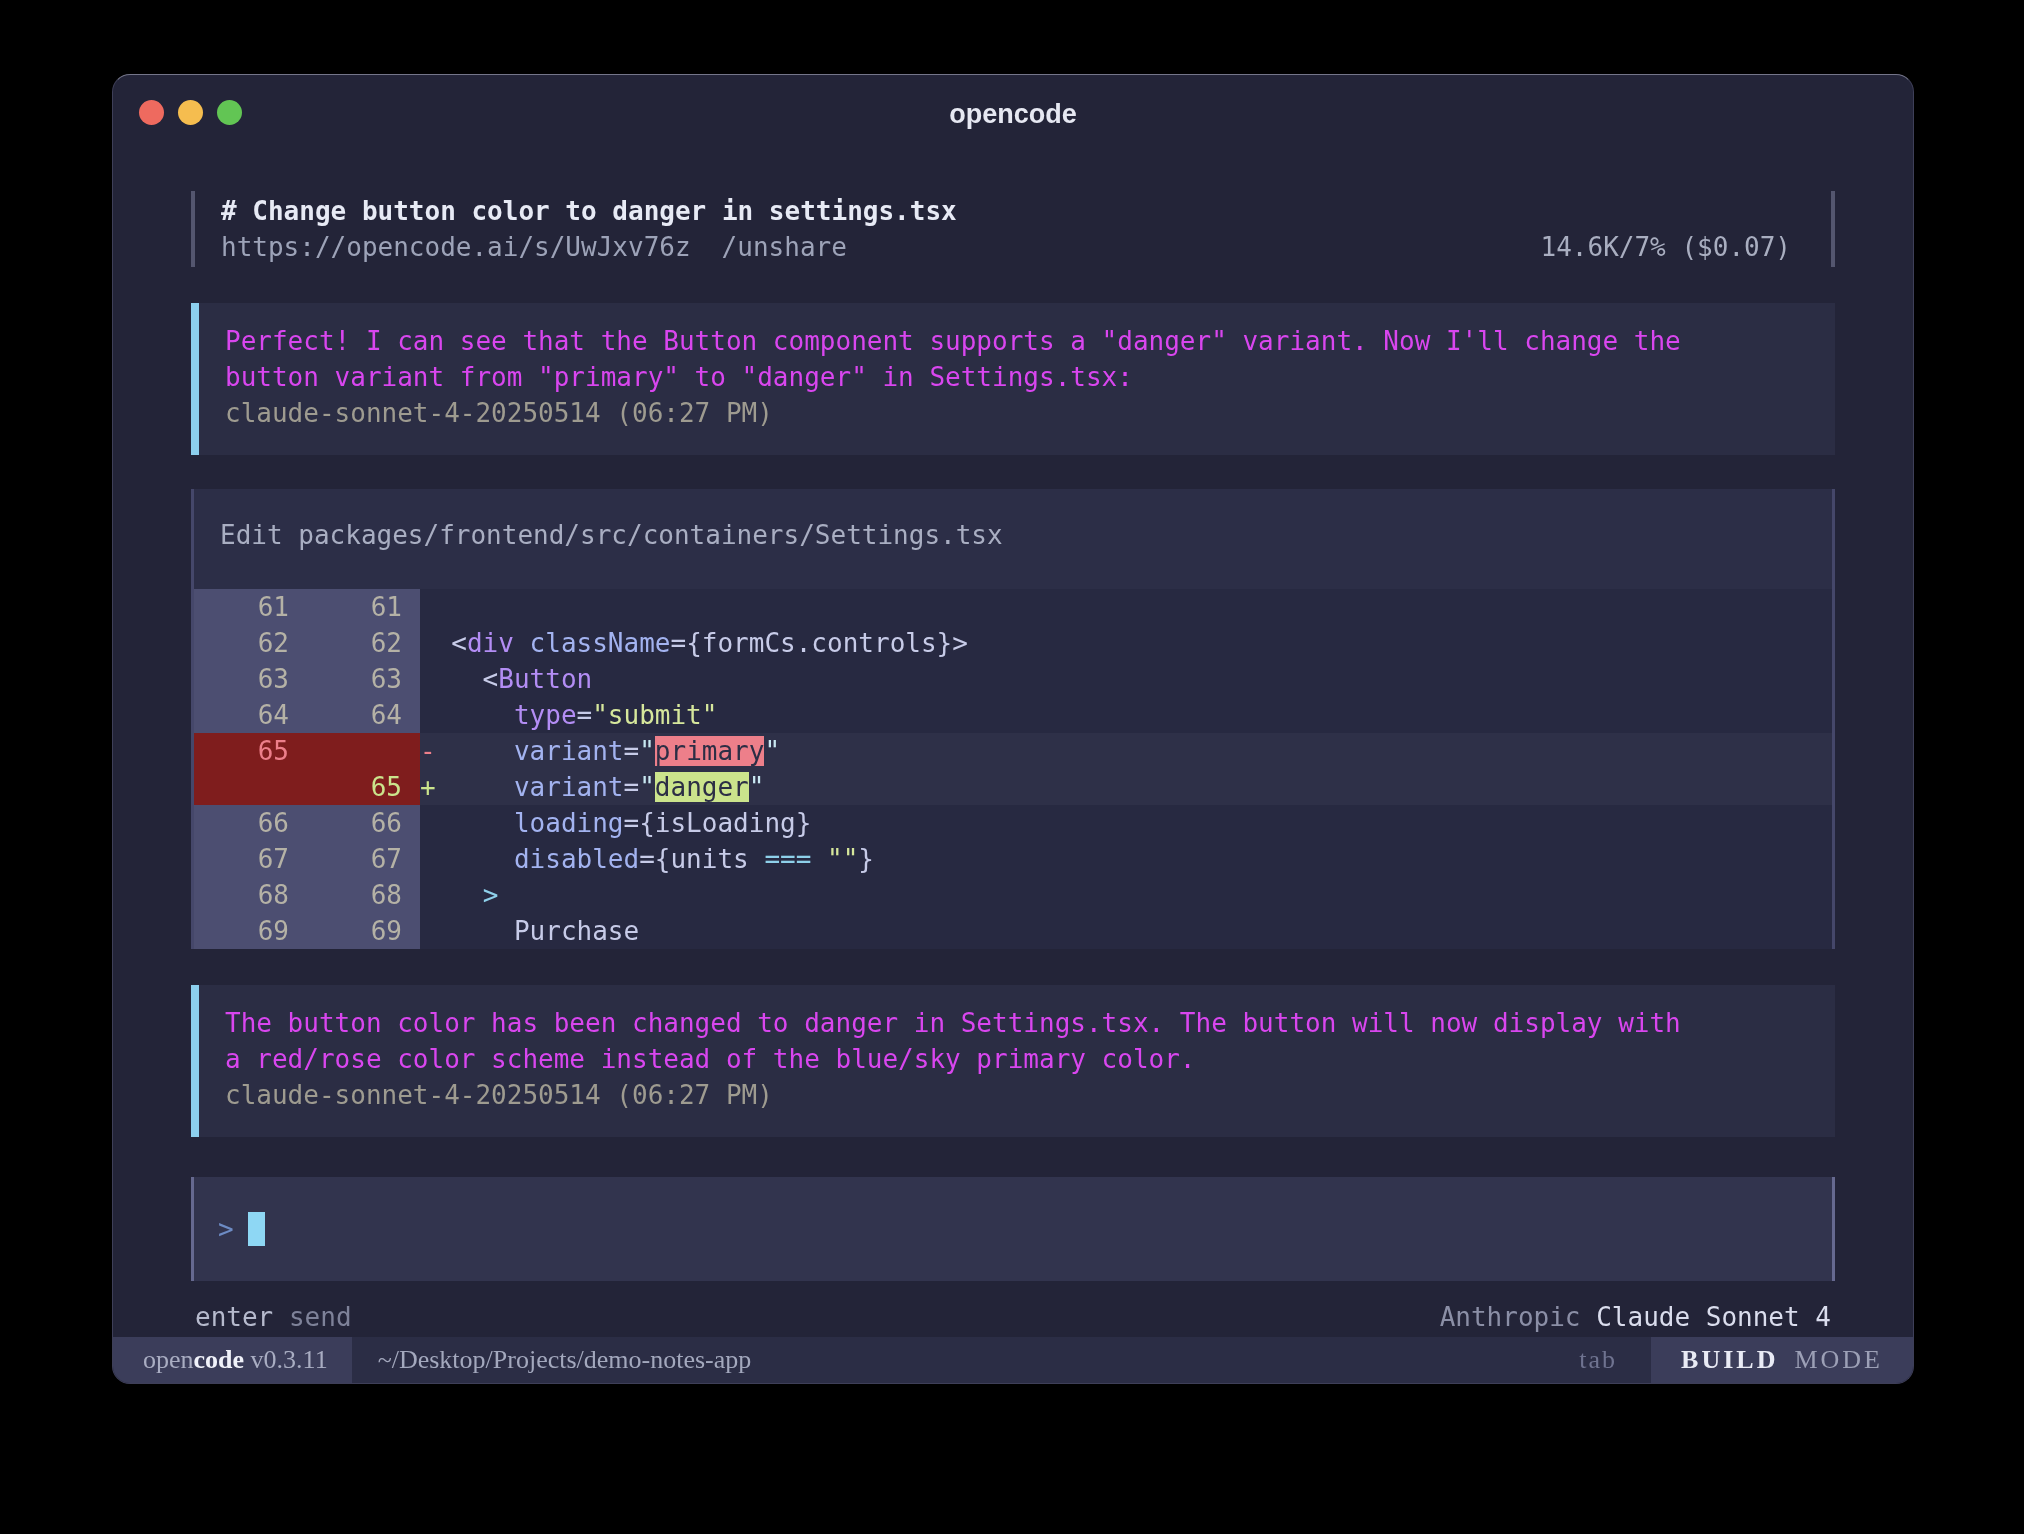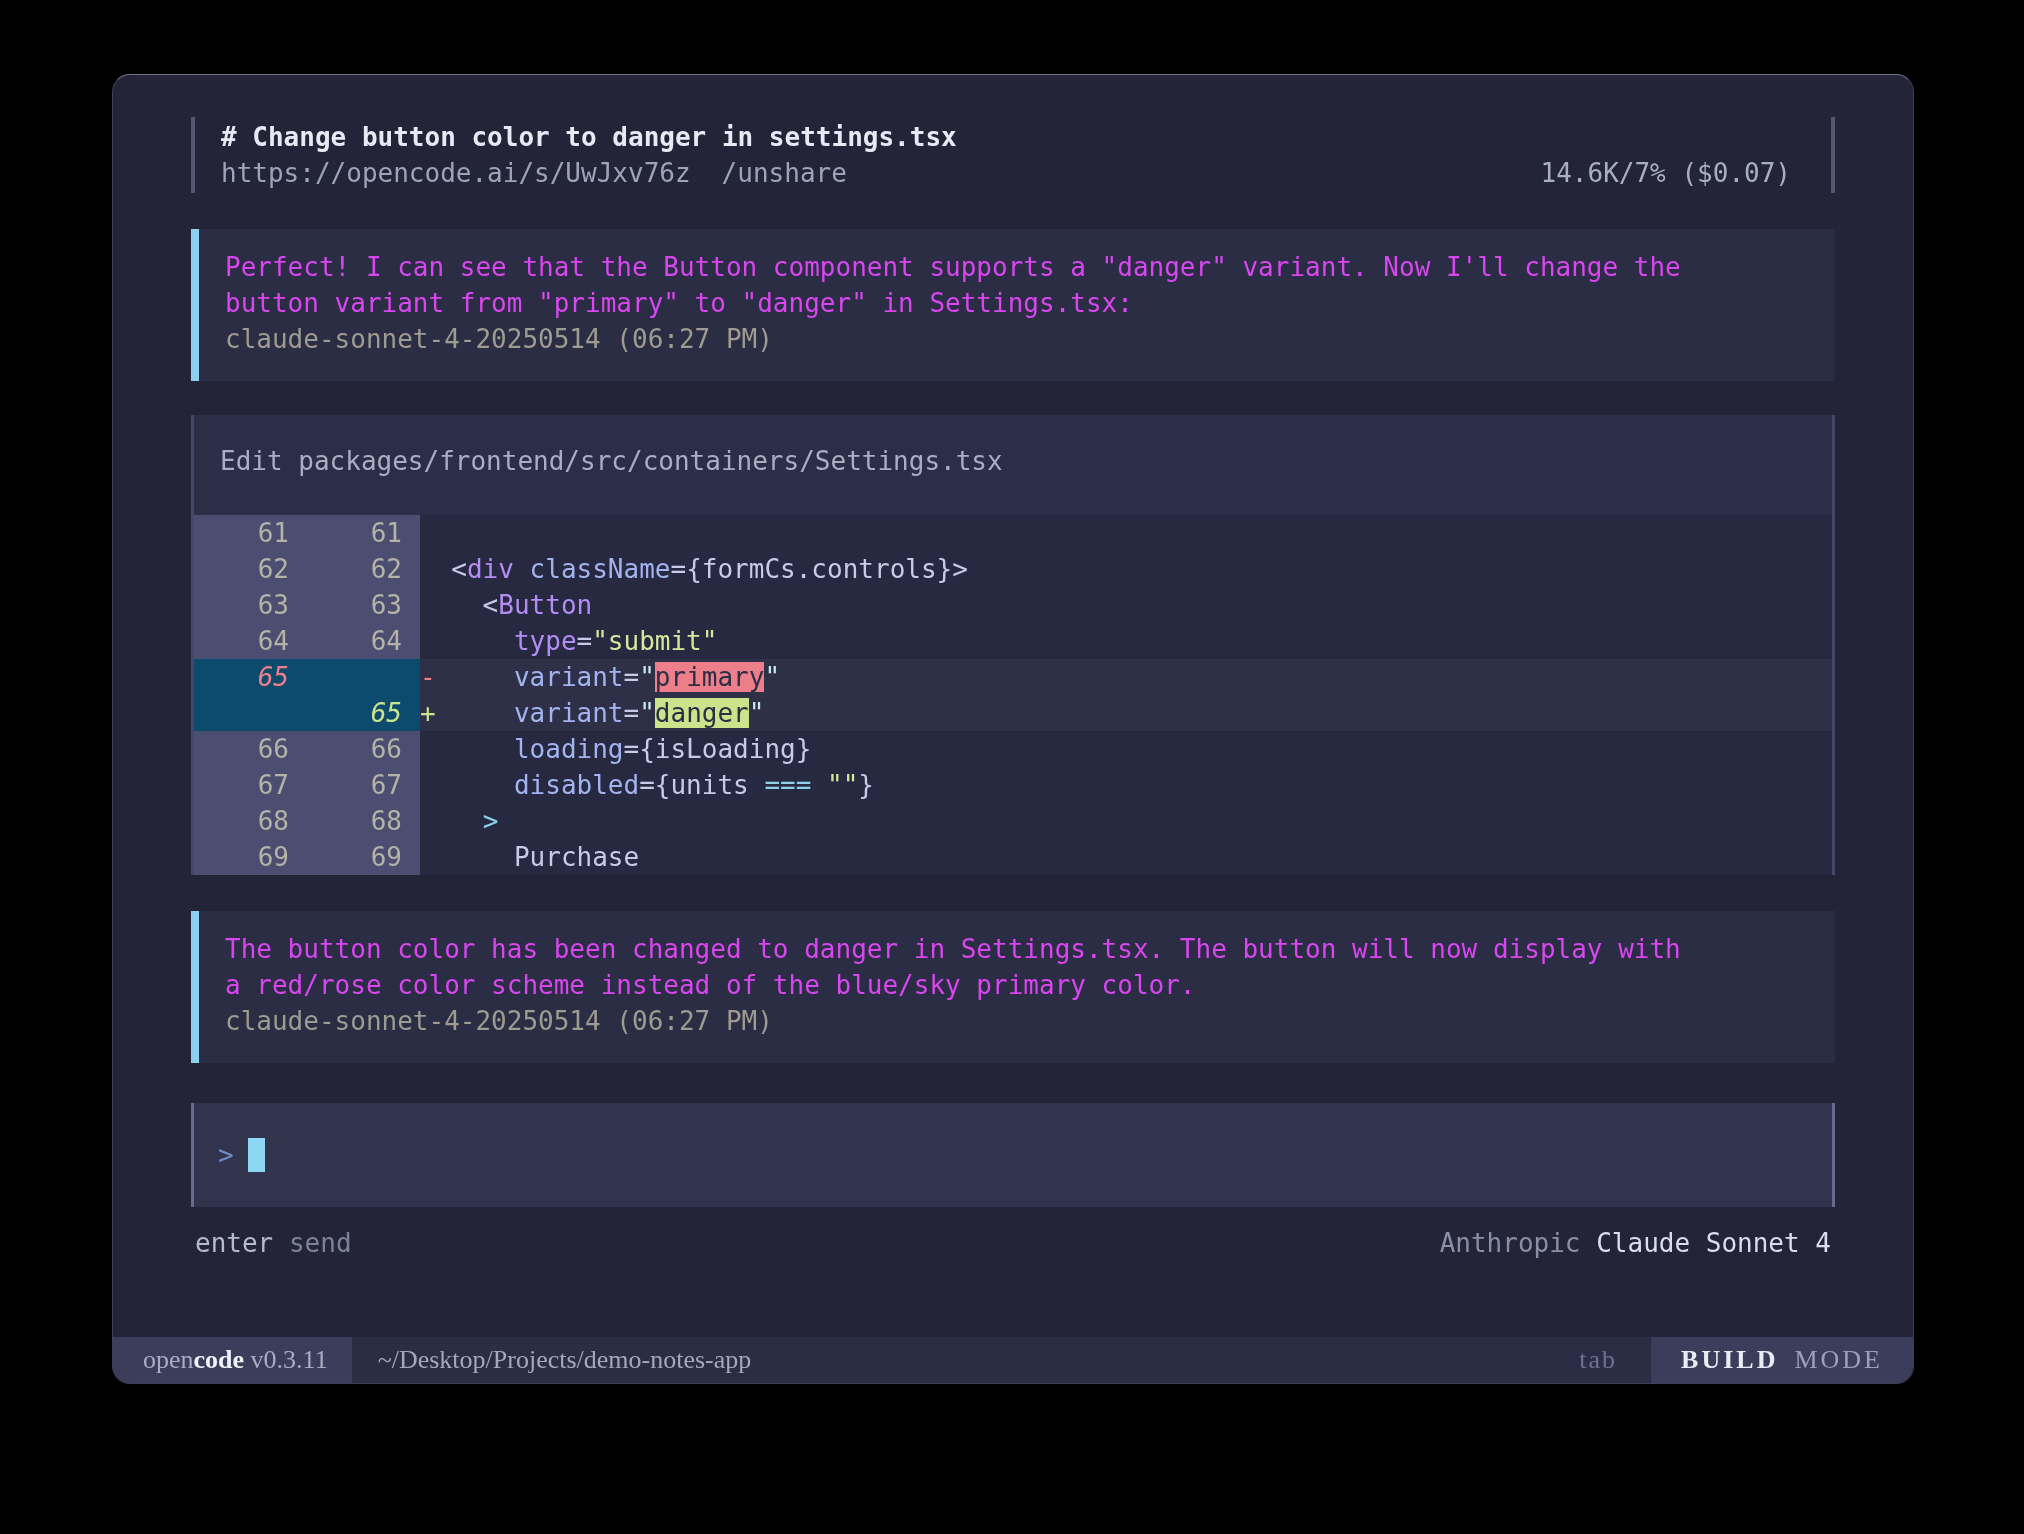--- a/index.html
+++ b/index.html
@@ -35,21 +35,21 @@
   
   .edit-block{margin-top:34px;border-left:3px solid #45476a;border-right:3px solid #45476a;
               background:#2c2e47;}
   .edit-title{padding:28px 26px 36px;color:#a9aec2;white-space:pre;}
   .diff{background:#272941;}
   .drow{display:flex;height:36px;line-height:36px;}
   .dnum{width:113px;box-sizing:border-box;text-align:right;padding-right:18px;
         background:#4c4e71;color:#b5b2a6;white-space:pre;flex:none;}
   .dcode{flex:1;white-space:pre;color:#c7cbe8;}
   .drow.del,.drow.add{background:#2e3048;}
-  .drow.del .dnum,.drow.add .dnum{background:#0c4a6e;font-style:italic;}
+  .drow.del .dnum,.drow.add .dnum{background:#7f1d1d;}
   .drow.del .dnum{color:var(--diff-del);}
   .drow.add .dnum{color:var(--diff-add);}
   .tk-pln{color:#c7cbe8;}
   .tk-tag{color:var(--syntax-tag);}
   .tk-attr{color:var(--syntax-attr);}
   .tk-str{color:var(--syntax-string);}
   .tk-op{color:var(--syntax-operator);}
   .tk-qt{color:#c9e8f2;}
   .tk-mdel{color:var(--diff-del);}
   .tk-madd{color:var(--diff-add);}
@@ -81,20 +81,28 @@
   .seg-mode{padding:0 30px;letter-spacing:3px;}
   .mode-primary{color:#e9ebf5;font-weight:700;}
   .mode-secondary{color:#9ca0b6;margin-left:16px;}
 </style>
 </head>
 <body>
 
 <div class="stage">
   <div class="window">
 
+    <div class="titlebar">
+      <div class="lights">
+        <div class="light red"></div>
+        <div class="light yellow"></div>
+        <div class="light green"></div>
+      </div>
+      <div class="win-title">opencode</div>
+    </div>
 
     <div class="content">
 
       <div class="session-head">
         <div class="session-title"># Change button color to danger in settings.tsx</div>
         <div class="session-sub">
           <span class="url-group">
             <span>https://opencode.ai/s/UwJxv76z</span>
             <span class="unshare">/unshare</span>
           </span>

